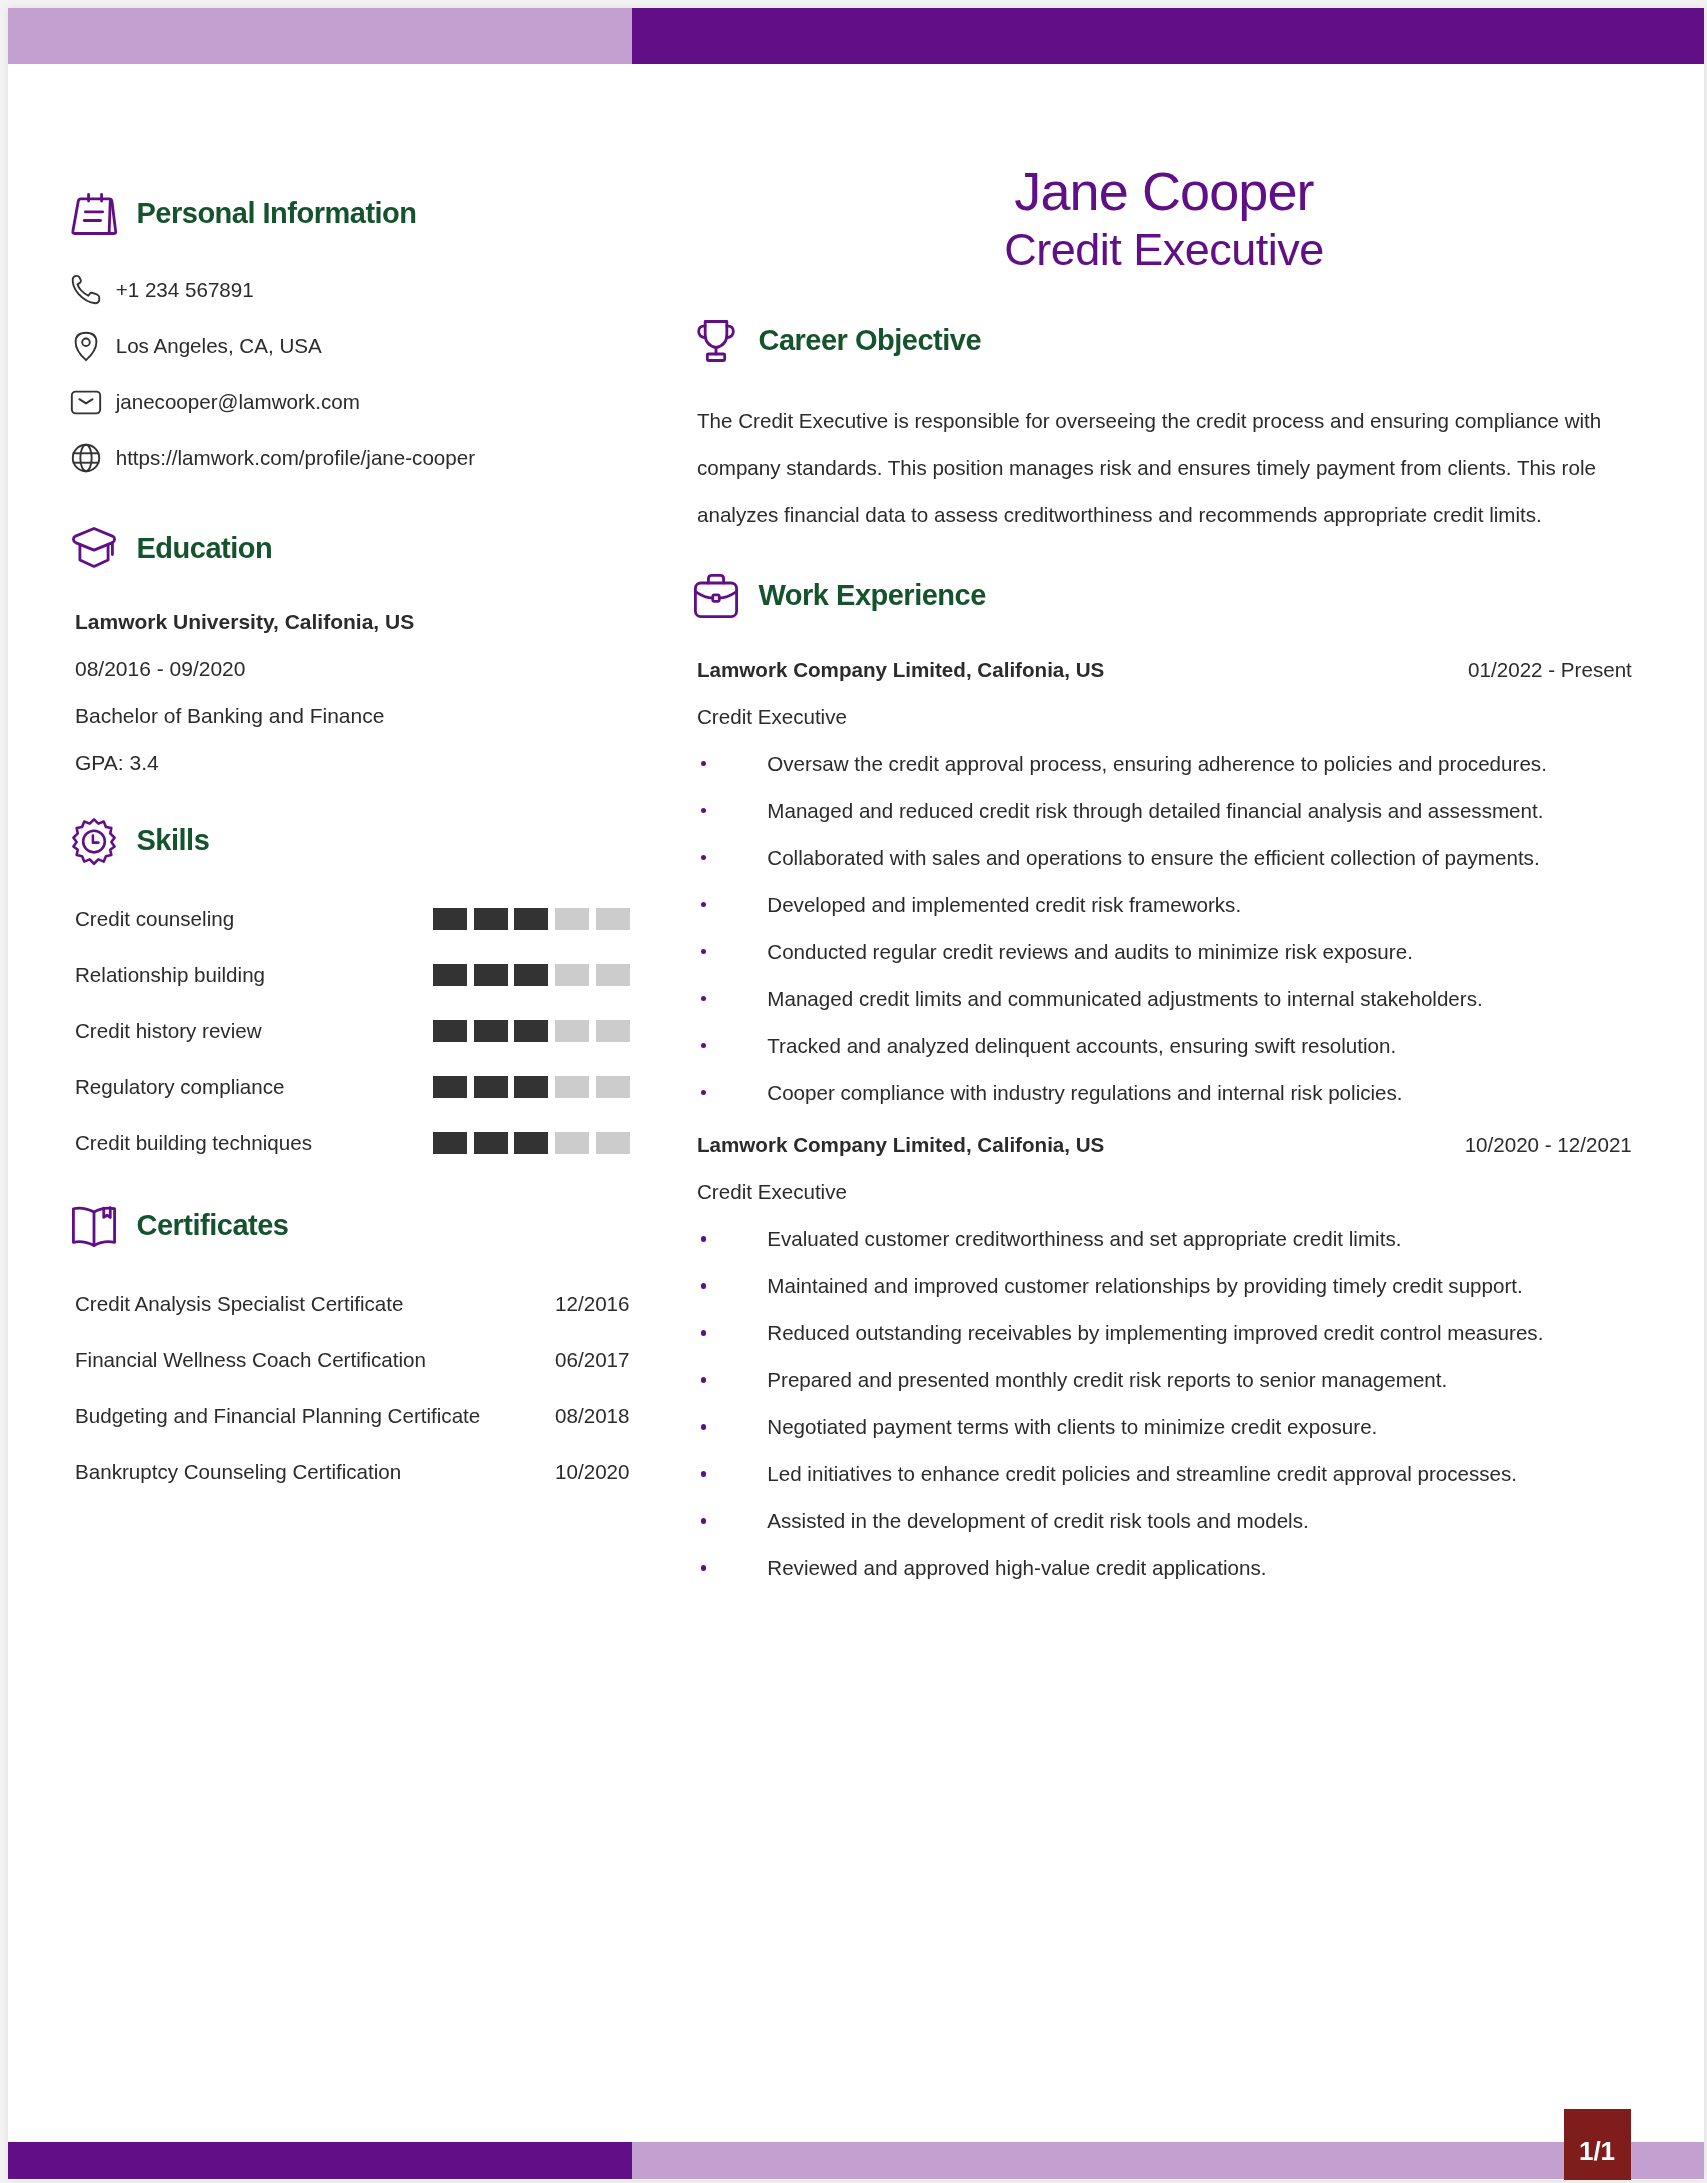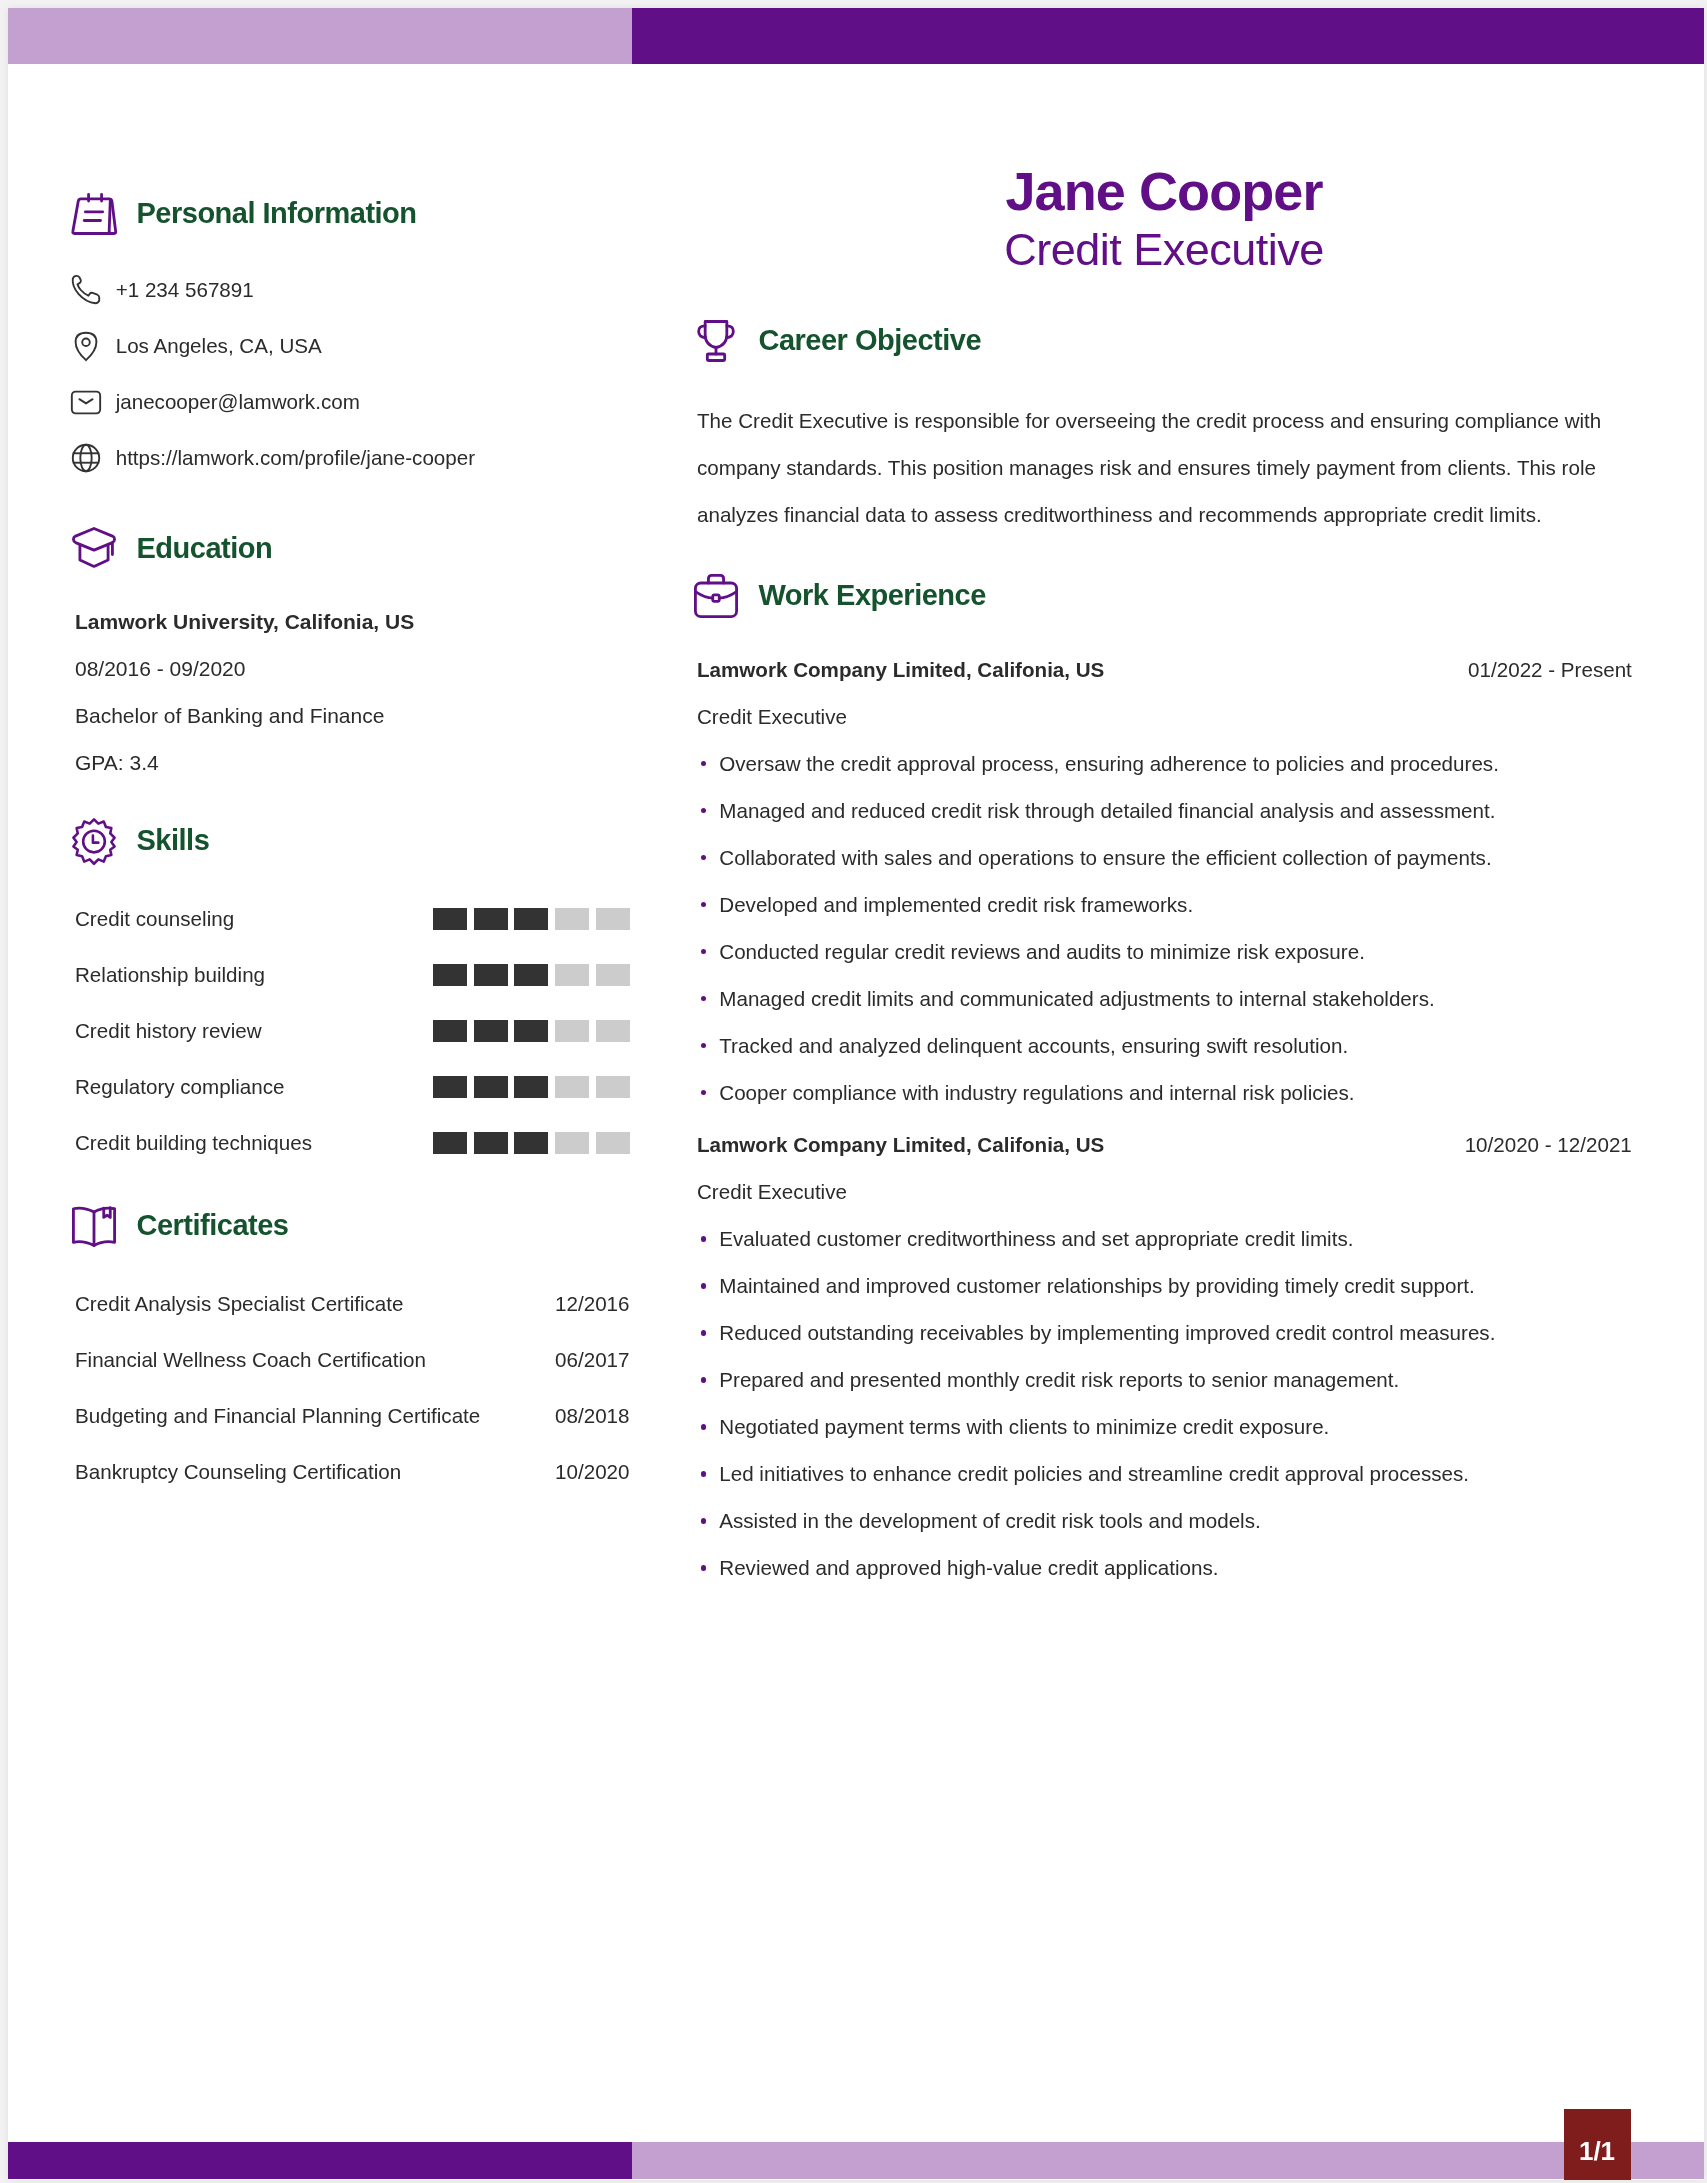--- a/index.html
+++ b/index.html
@@ -141,21 +141,21 @@
     .header-name {
       position: absolute;
       left: 689px;
       width: 935px;
       top: 150px;
       text-align: center;
     }
     .header-name .name {
       color: #610f87;
       font-size: 54px;
-      font-weight: bold;
+      font-weight: normal;
       letter-spacing: -0.9px;
       line-height: 66px;
     }
     .header-name .role {
       color: #610f87;
       font-size: 45px;
       line-height: 52px;
       letter-spacing: -0.5px;
     }
     .right-col {
@@ -192,20 +192,21 @@
       padding-left: 7.5px;
       font-size: 20.6px;
     }
     .bullets { list-style: none; }
     .bullets li {
       height: 47px;
       display: flex;
       align-items: center;
       padding-left: 7.5px;
       font-size: 20.6px;
+      gap: 48px;
     }
     .bullets li .dot {
       width: 5.6px;
       height: 5.6px;
       border-radius: 50%;
       background: #610f87;
       margin: 0 13px 0 3.7px;
       flex-shrink: 0;
     }
   </style>

